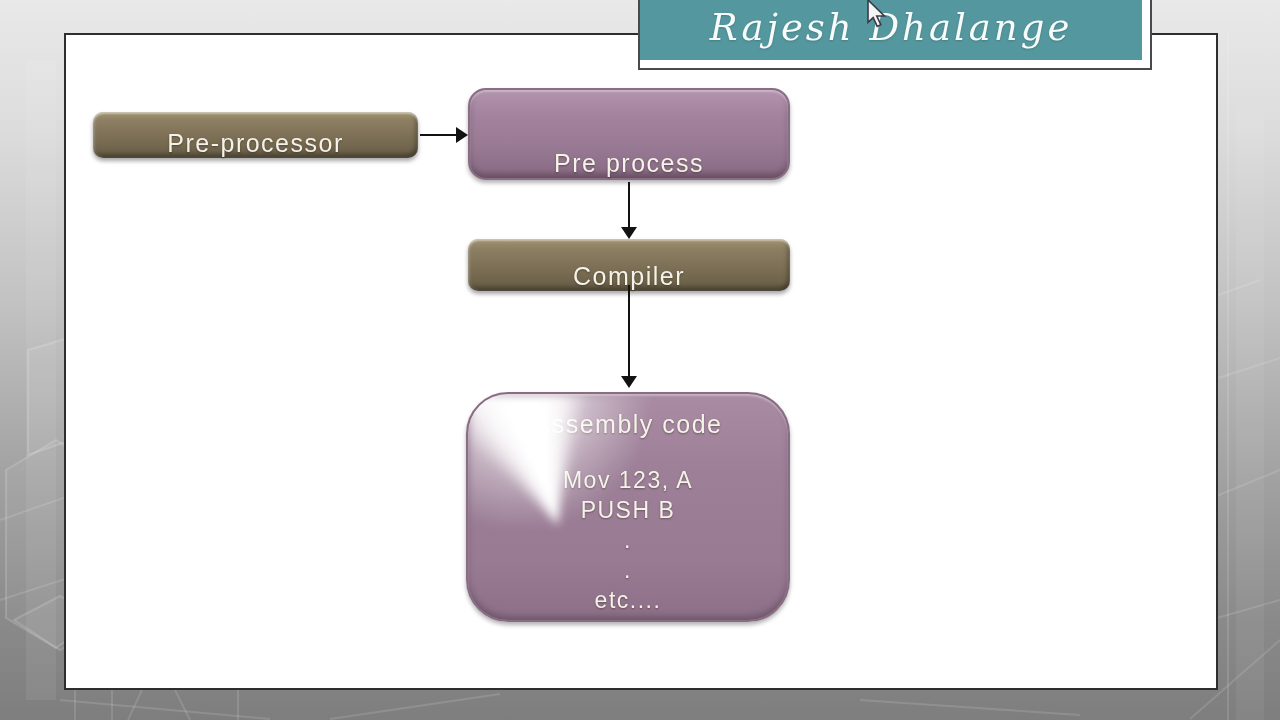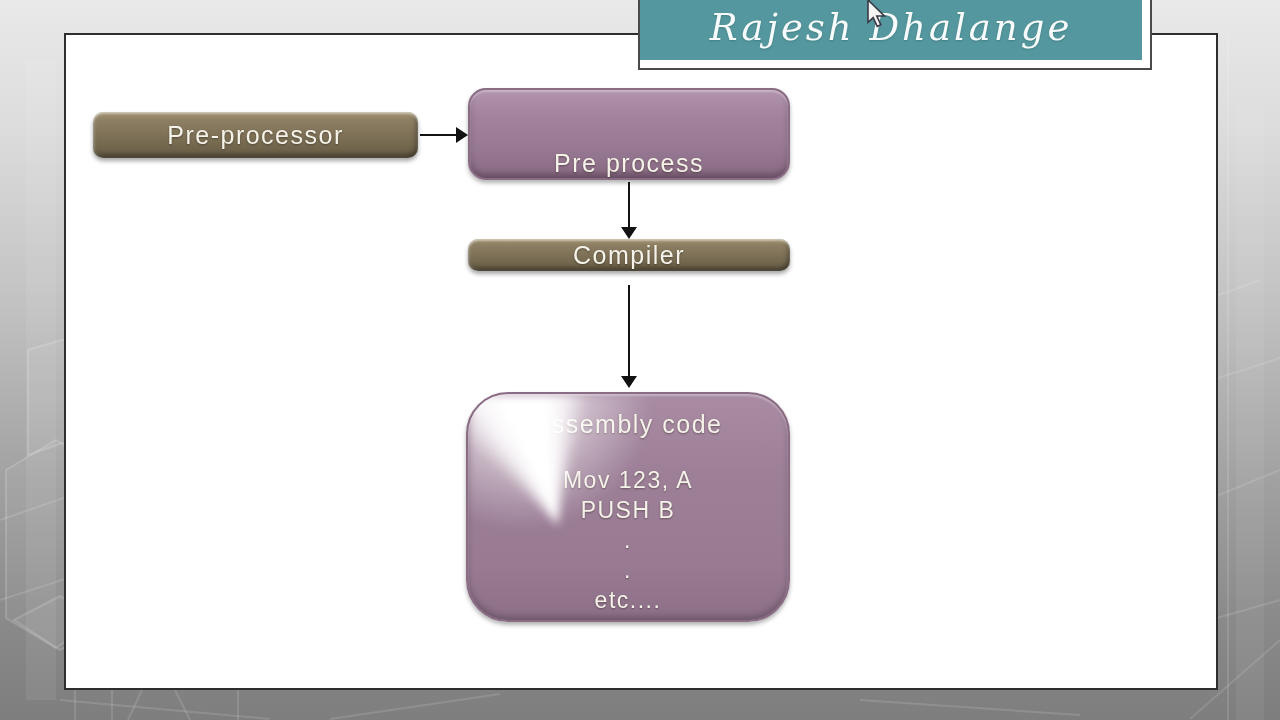--- a/index.html
+++ b/index.html
@@ -45,21 +45,21 @@
   }
 
   
   .btn-brown{
     position:absolute;border-radius:10px;box-sizing:border-box;
     background:linear-gradient(180deg,#a2946f 0%,#8d7f63 18%,#7e7157 50%,#6f644b 82%,#5f5540 100%);
     box-shadow:inset 0 2px 2px rgba(255,255,255,.45),
                inset 2px 0 3px rgba(255,255,255,.18),
                inset -2px -3px 5px rgba(0,0,0,.35),
                0 3px 4px rgba(0,0,0,.35);
-    display:flex;align-items:center;justify-content:center;
+    display:flex;align-items:flex-end;justify-content:center;
   }
 
   
   .box-purple{
     position:absolute;box-sizing:border-box;
     background:linear-gradient(180deg,#b294ae 0%,#a2829d 30%,#9a7b95 60%,#8d6e88 90%,#82627c 100%);
     border:2px solid #8a6d85;
     box-shadow:inset 0 2px 2px rgba(255,255,255,.35),
                inset 0 -4px 6px rgba(0,0,0,.22),
                0 3px 4px rgba(0,0,0,.30);
@@ -140,21 +140,21 @@
   <div class="conn h" style="left:420px;top:134px;width:38px;"></div>
   <div class="arrowhead right" style="left:456px;top:127px;"></div>
 
   <div class="box-purple" style="left:468px;top:88px;width:322px;height:92px;border-radius:18px;">
     <span class="node-label">Pre process</span>
   </div>
 
   <div class="conn v" style="left:628px;top:182px;height:46px;"></div>
   <div class="arrowhead down" style="left:621px;top:227px;"></div>
 
-  <div class="btn-brown" style="left:468px;top:239px;width:322px;height:32px;">
+  <div class="btn-brown" style="left:468px;top:239px;width:322px;height:52px;">
     <span class="node-label">Compiler</span>
   </div>
 
   <div class="conn v" style="left:628px;top:285px;height:92px;"></div>
   <div class="arrowhead down" style="left:621px;top:376px;"></div>
 
   <div class="box-purple assembly" style="left:466px;top:392px;width:324px;height:230px;">
     <span class="node-label title-line">Assembly code</span>
     <div class="code-lines">
       <div class="node-label code-line">Mov 123, A</div>

